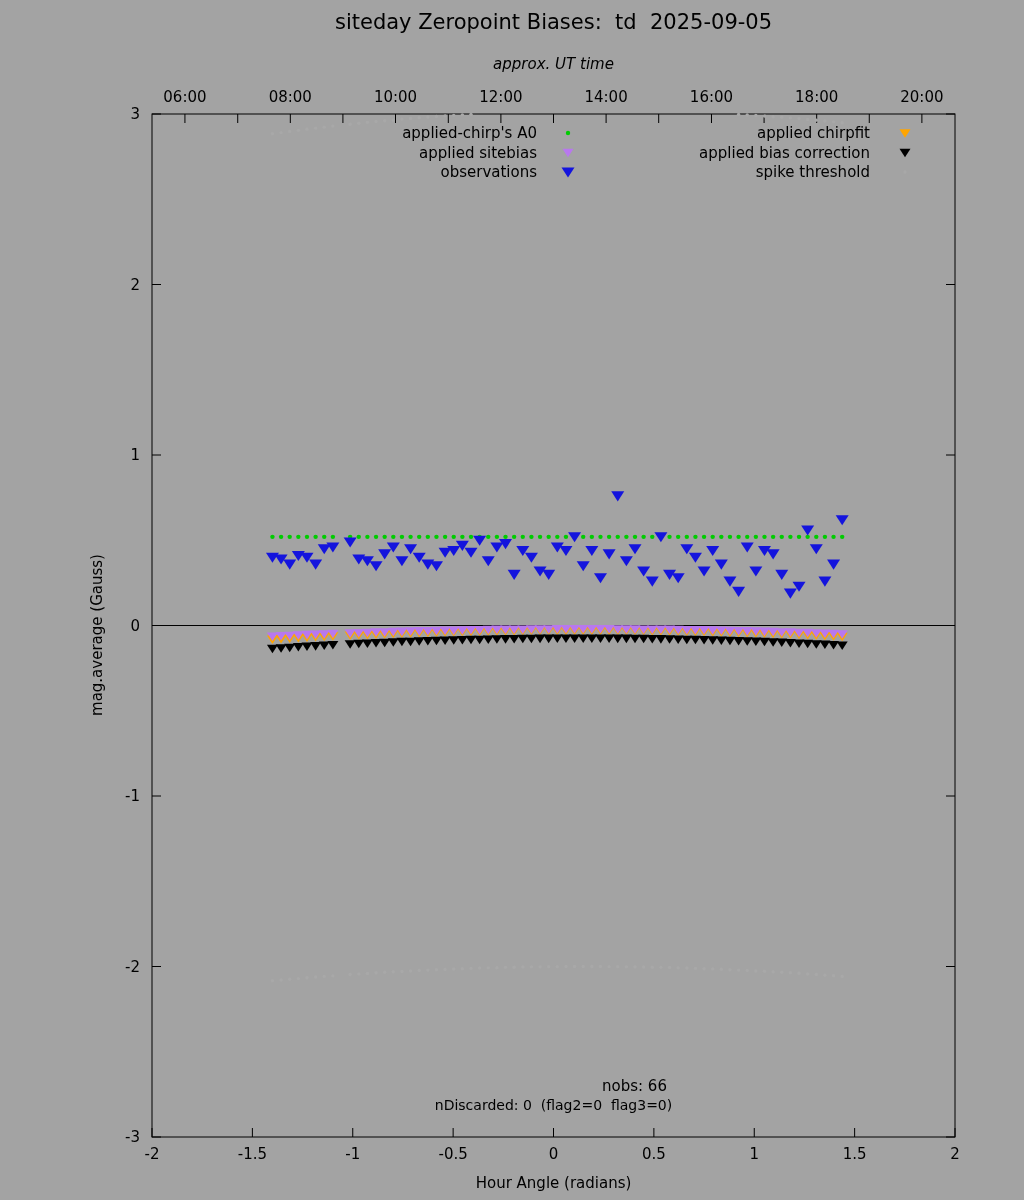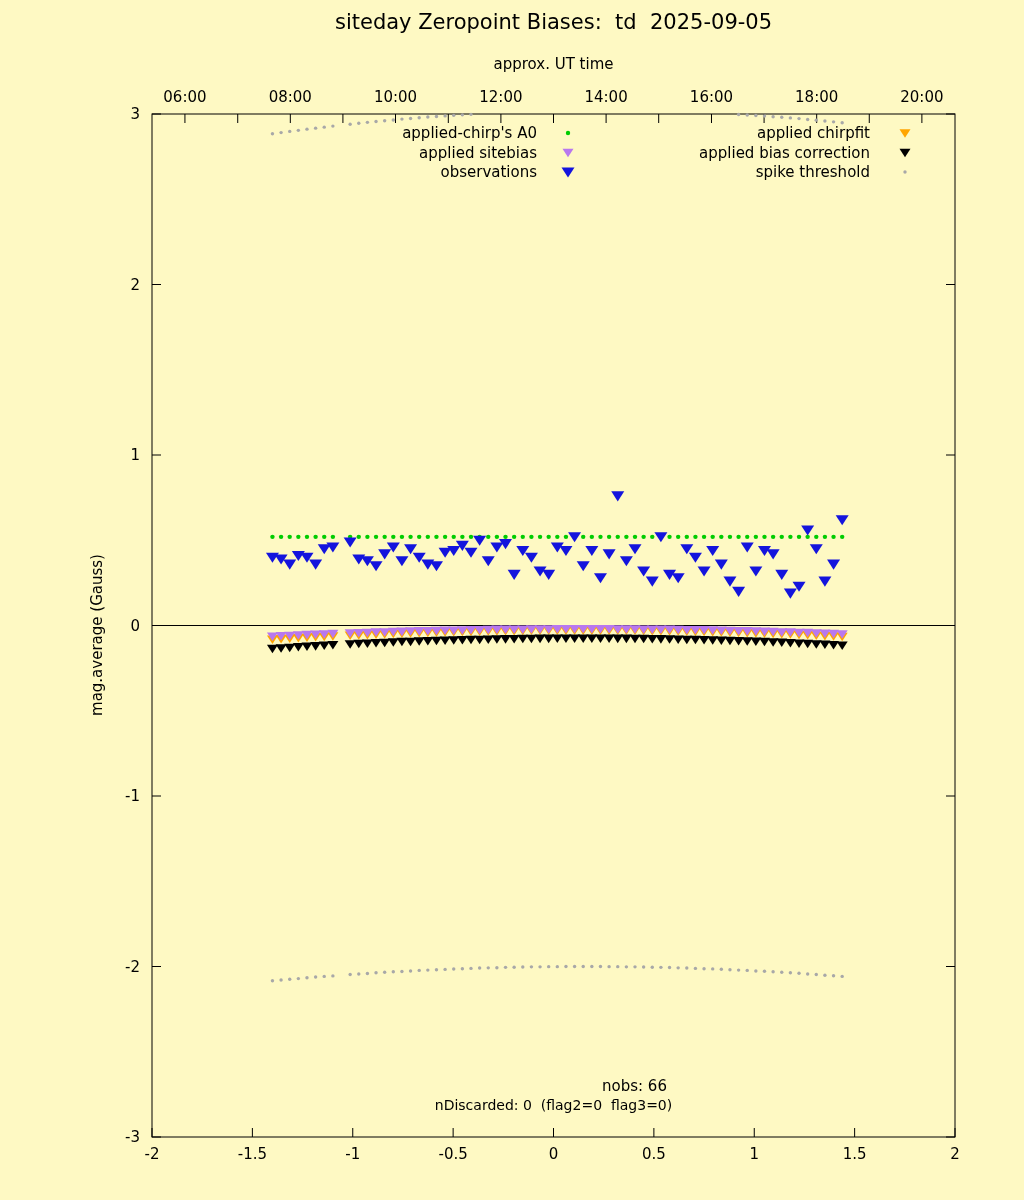--- a/index.html
+++ b/index.html
@@ -1,36 +1,37 @@
 <!DOCTYPE html>
 <html><head>
 <meta charset="utf-8">
 <style>
   html,body{margin:0;padding:0;background:#ffffff;}
-  #figure{position:relative;width:1024px;height:1200px;background:#fef9c3;
+  #figure{position:relative;width:1024px;height:1200px;background:#a3a3a3;
           font-family:"DejaVu Sans","Liberation Sans",sans-serif;color:#000;overflow:hidden;}
   .abs{position:absolute;}
   #chart-title{left:152px;top:10px;width:803px;text-align:center;font-size:21px;white-space:pre;}
-  #top-axis-label{left:152px;top:55px;width:803px;text-align:center;font-size:15px;white-space:pre;}
+  #top-axis-label{left:152px;top:55px;width:803px;text-align:center;font-size:15px;white-space:pre;font-style:italic;}
   #x-axis-label{left:152px;top:1174px;width:803px;text-align:center;font-size:15px;white-space:pre;}
   #y-axis-label{left:97px;top:626px;width:260px;margin-left:-130px;text-align:center;
                 transform:rotate(-90deg);font-size:15px;white-space:pre;}
   #annotation-nobs{left:152px;top:1077px;width:965px;text-align:center;font-size:15px;white-space:pre;}
   #annotation-discarded{left:152px;top:1097px;width:803px;text-align:center;font-size:14px;white-space:pre;}
   svg text{font-family:"DejaVu Sans","Liberation Sans",sans-serif;fill:#000;}
   svg text.tick{font-size:15px;}
   svg text.legend-text{font-size:15px;}
 </style>
 </head>
 <body>
 
 <div id="figure">
   <div class="abs" id="chart-title">siteday Zeropoint Biases:  td  2025-09-05</div>
   <div class="abs" id="top-axis-label">approx. UT time</div>
   <div class="abs" id="y-axis-label">mag.average (Gauss)</div>
+  <div class="abs" id="x-axis-label">Hour Angle (radians)</div>
   <div class="abs" id="annotation-nobs">nobs: 66</div>
   <div class="abs" id="annotation-discarded">nDiscarded: 0  (flag2=0  flag3=0)</div>
   <svg id="canvas" class="abs" width="1024" height="1200" style="left:0;top:0;">
       <rect x="152" y="114" width="803" height="1023" fill="none" stroke="#000000" stroke-width="1"></rect>
       <line x1="152" x2="955" y1="625.5" y2="625.5" stroke="#000000" stroke-width="1"></line>
       <line x1="184.923" x2="184.923" y1="114" y2="123" stroke="#000000"></line>
       <text x="184.923" y="102" text-anchor="middle" class="tick">06:00</text>
       <line x1="237.72025000000002" x2="237.72025000000002" y1="114" y2="123" stroke="#000000"></line>
       <line x1="290.31675" x2="290.31675" y1="114" y2="123" stroke="#000000"></line>
       <text x="290.31675" y="102" text-anchor="middle" class="tick">08:00</text>

